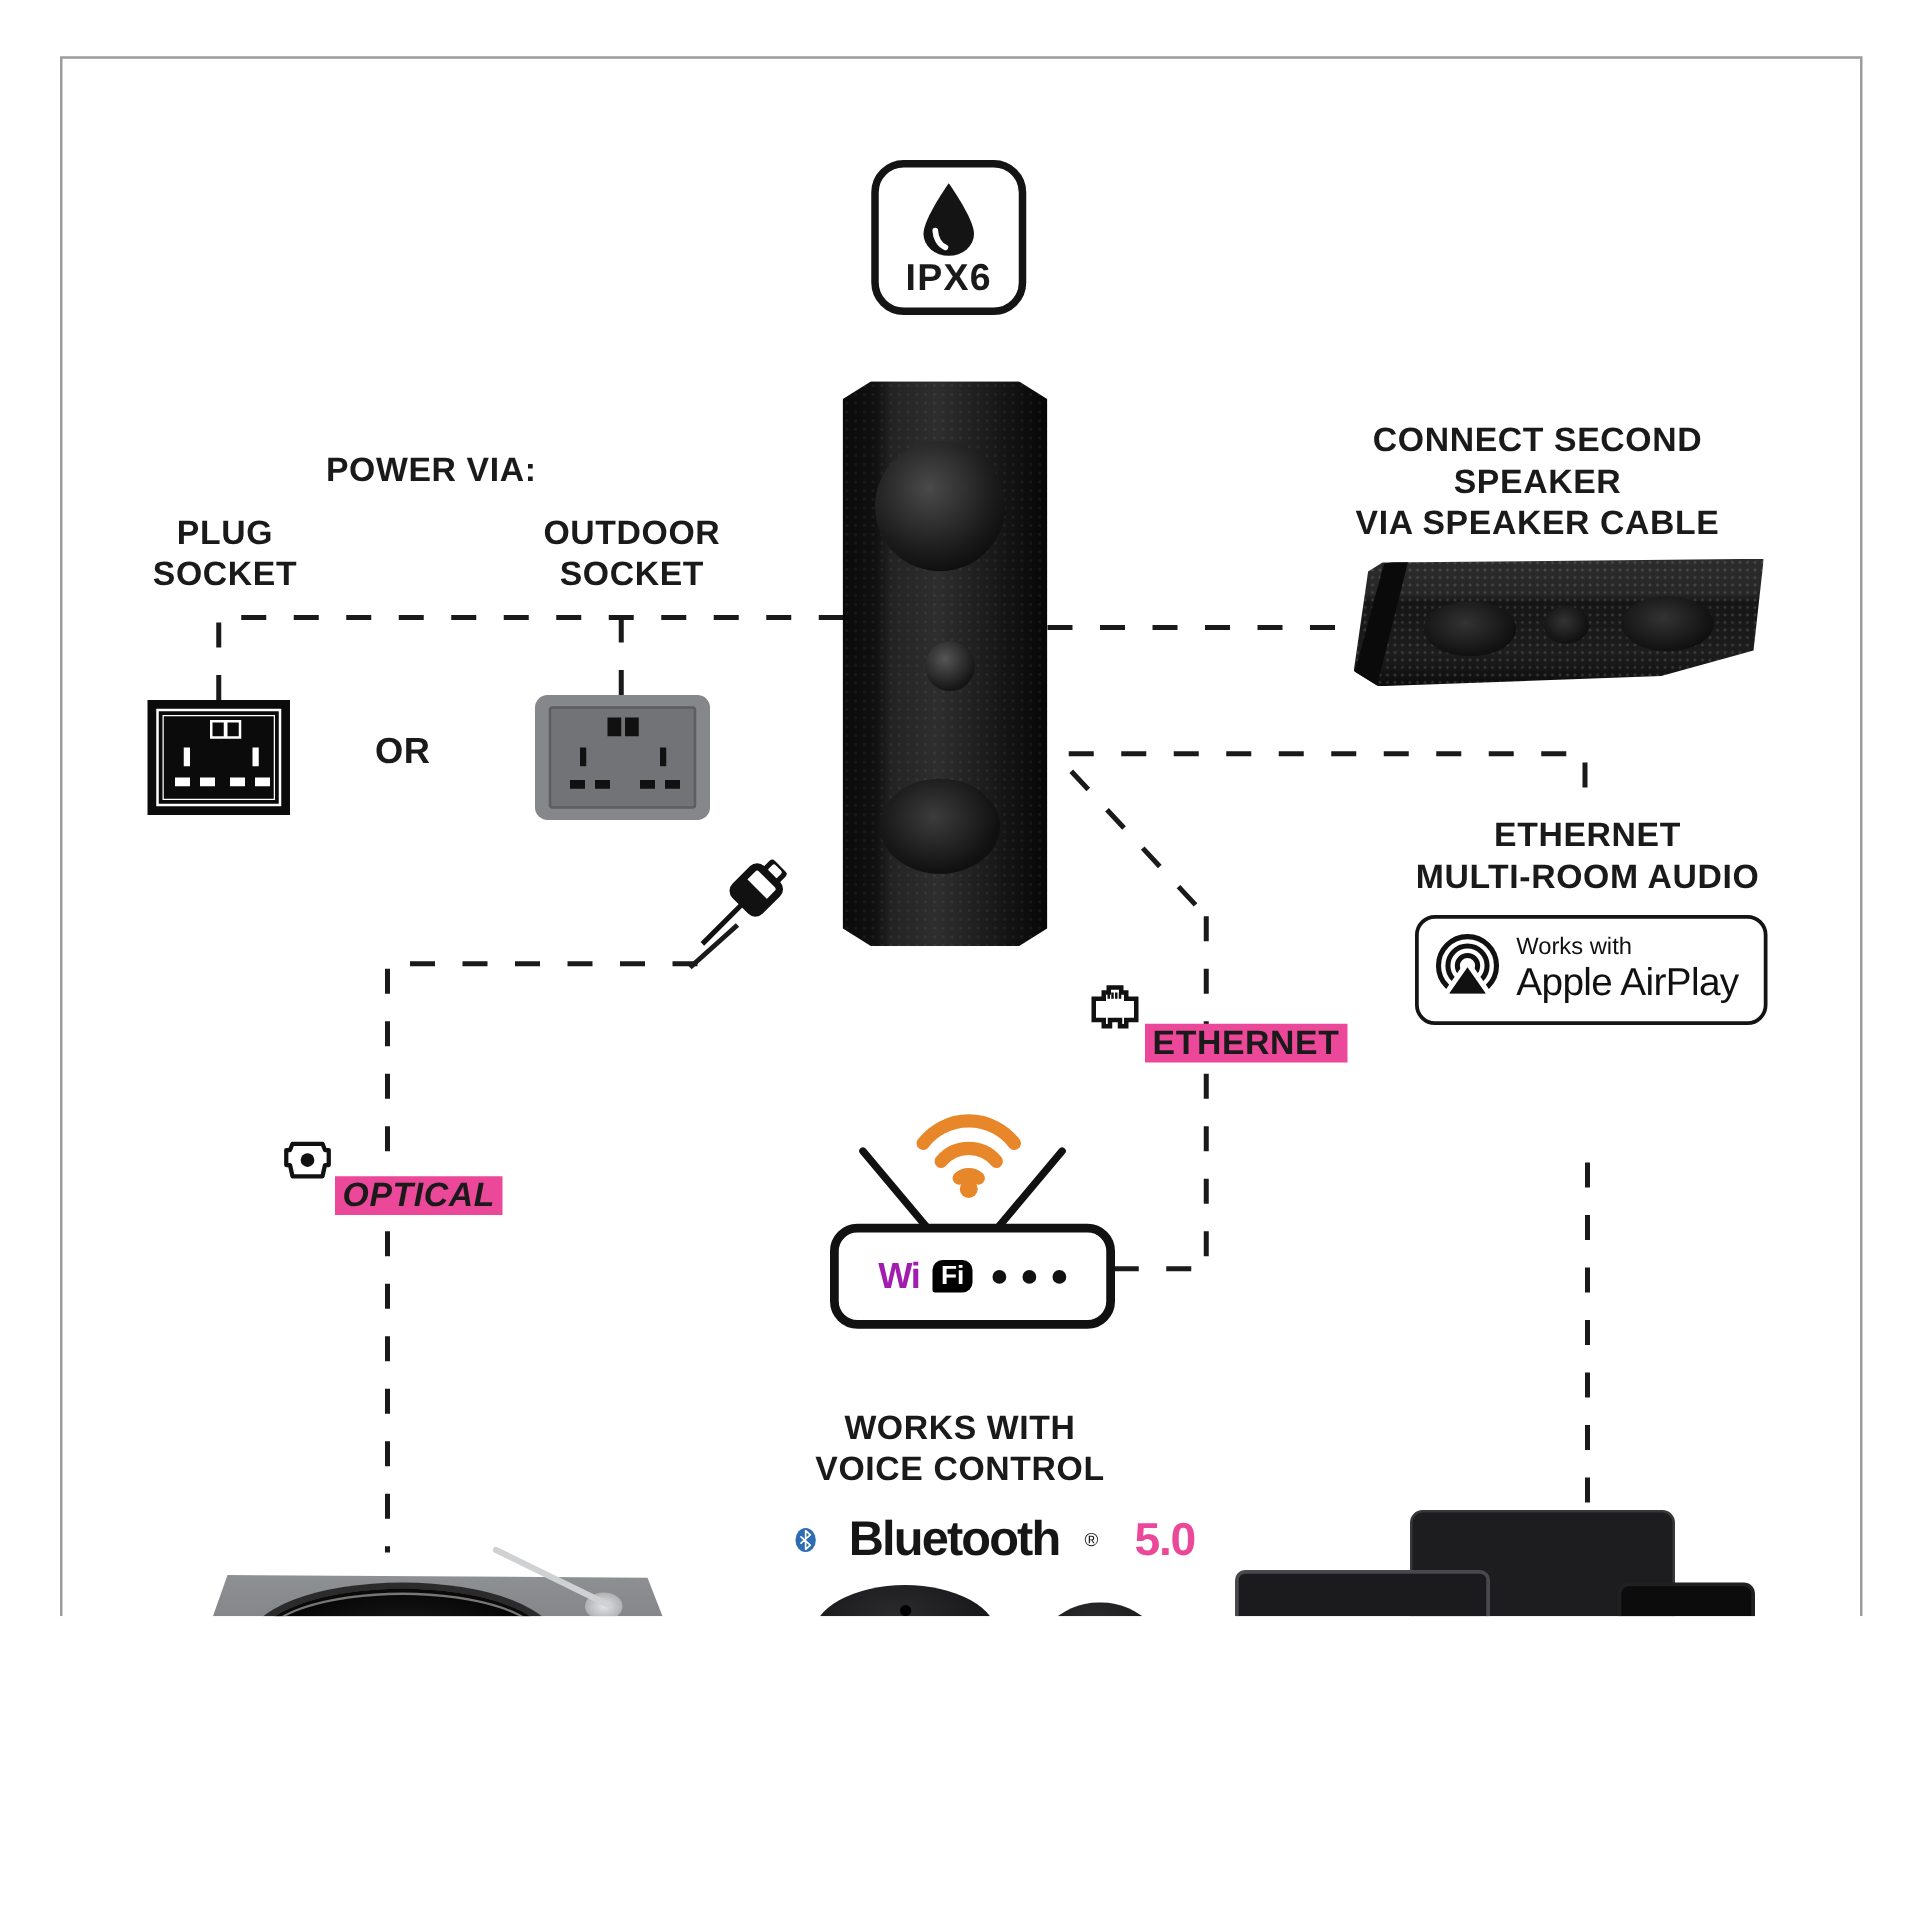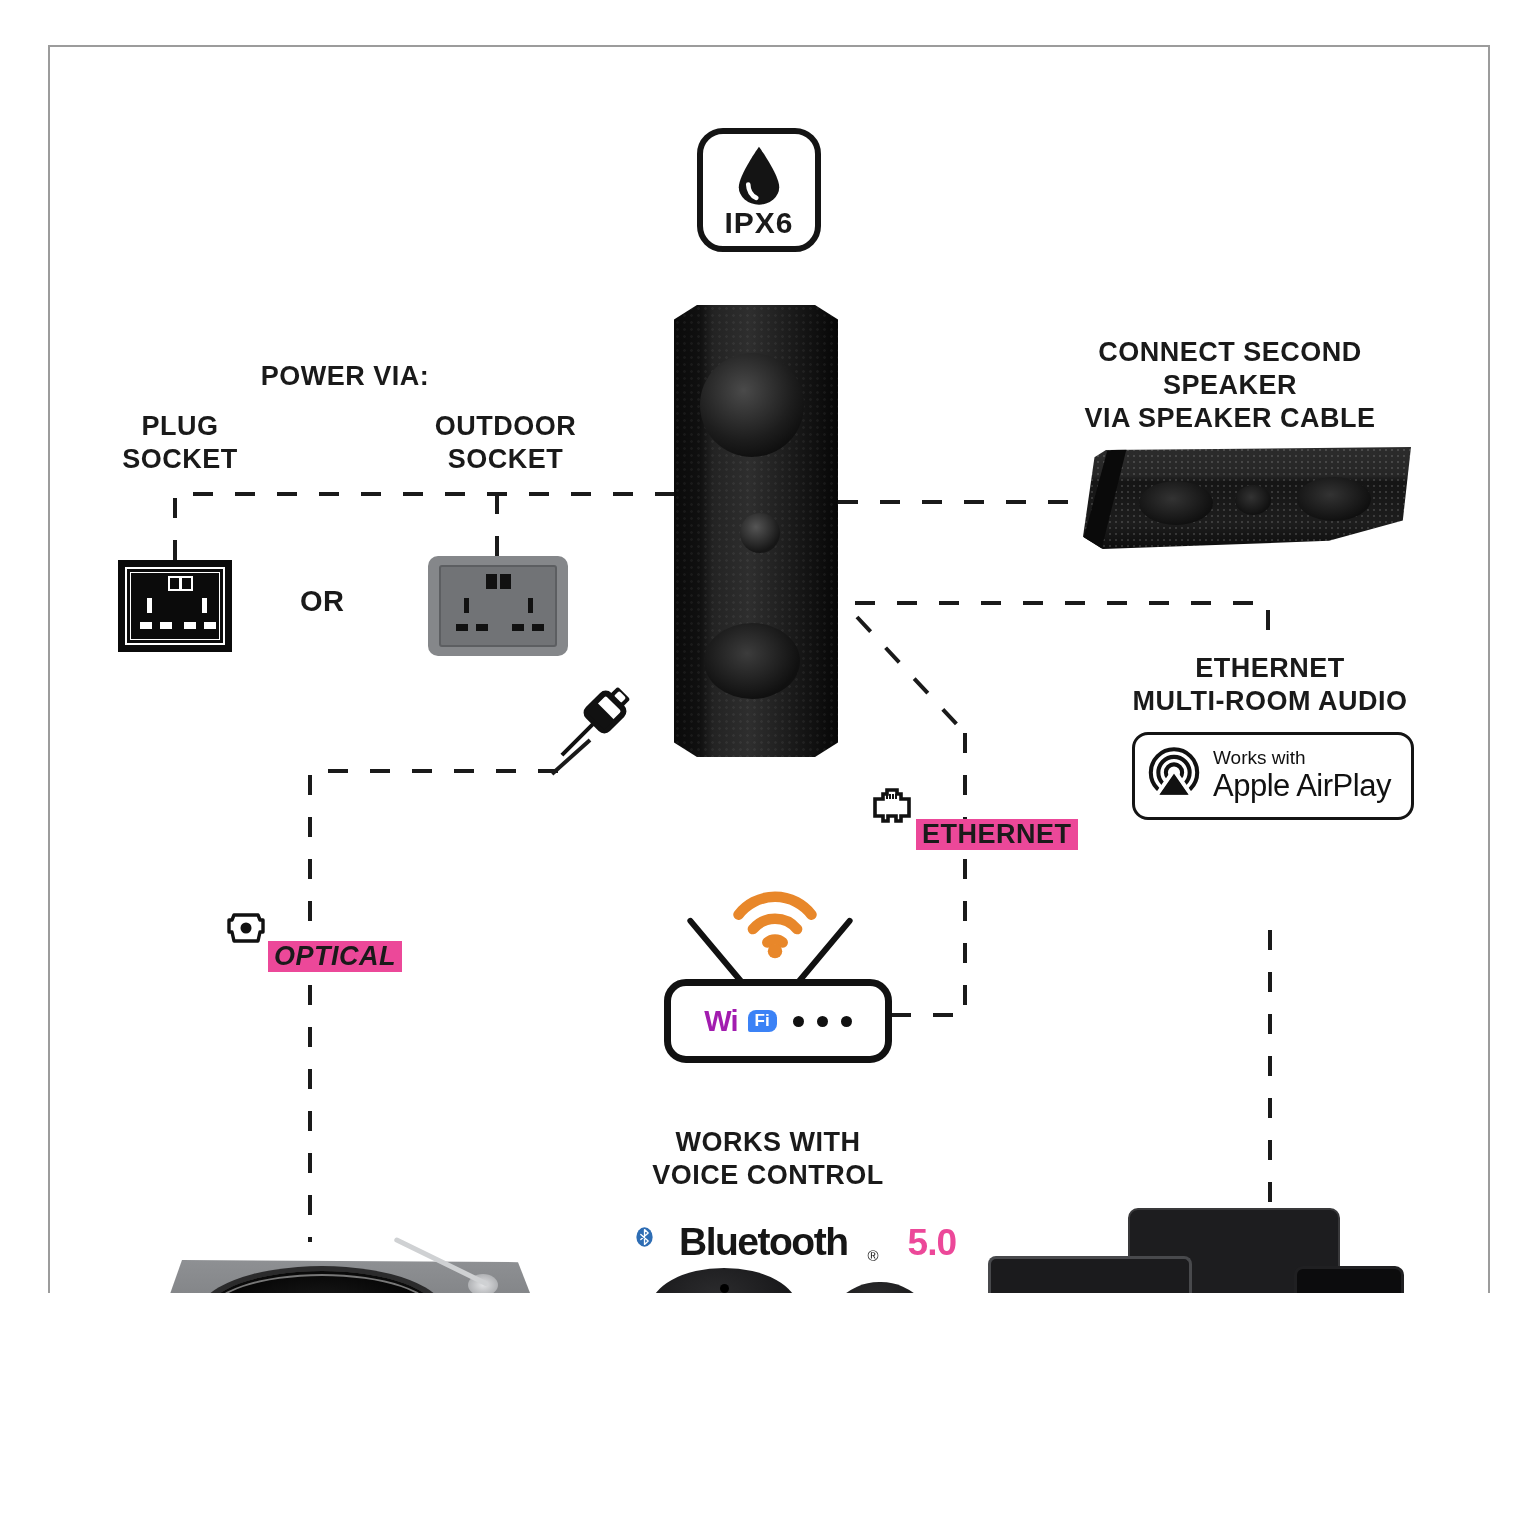--- a/index.html
+++ b/index.html
@@ -55,27 +55,27 @@
   .airplay{left:1132px;top:732px;width:276px;height:82px;}
   .airplay .txt-sm{font-size:19px;color:#111;line-height:1.1;}
   .airplay .txt-lg{font-size:31px;color:#111;letter-spacing:-.5px;}
   .chromecast{left:1132px;top:829px;width:276px;height:85px;border-color:#1a1a1a;}
   .chromecast .txt{font-size:27px;color:#8a8a8a;letter-spacing:-.3px;}
 
   
   .router{left:664px;top:979px;width:214px;height:70px;border:7px solid #111;border-radius:22px;background:#fff;
           display:flex;align-items:center;justify-content:center;gap:10px;}
   .router .wi{font-weight:bold;font-size:29px;color:#a21caf;letter-spacing:-1px;}
-  .router .fi{font-weight:bold;font-size:17px;color:#fff;background:#3b82f6;border-radius:8px 8px 8px 2px;padding:1px 7px;}
+  .router .fi{font-weight:bold;font-size:21px;color:#fff;background:#000000;border-radius:8px 8px 8px 2px;padding:1px 7px;}
   .router .dots{display:flex;gap:13px;margin-left:6px;}
   .router .dots i{width:11px;height:11px;border-radius:50%;background:#111;}
   .antenna{width:6px;height:88px;background:#111;border-radius:3px;transform-origin:50% 100%;}
 
   
-  .bt-row{left:636px;top:1200px;width:320px;height:64px;display:flex;align-items:flex-end;gap:20px;}
+  .bt-row{left:636px;top:1200px;width:320px;height:64px;display:flex;align-items:center;gap:20px;}
   .bt-name{font-weight:bold;font-size:39px;letter-spacing:-1.5px;color:#161616;}
   .bt-reg{font-size:15px;vertical-align:top;color:#161616;}
   .bt-ver{font-weight:bold;font-size:37px;color:#ec4899;margin-left:9px;letter-spacing:-1px;}
 
   
   .echo{left:648px;top:1268px;width:152px;height:122px;}
   .echo .body{position:absolute;left:2px;top:40px;width:148px;height:66px;border-radius:14px 14px 70px 70px/10px 10px 46px 46px;
         background:linear-gradient(180deg,#1f1f21,#09090a);}
   .echo .ring{position:absolute;left:0;top:26px;width:152px;height:64px;border-radius:50%;
         border:5px solid #55c6ef;box-sizing:border-box;}

